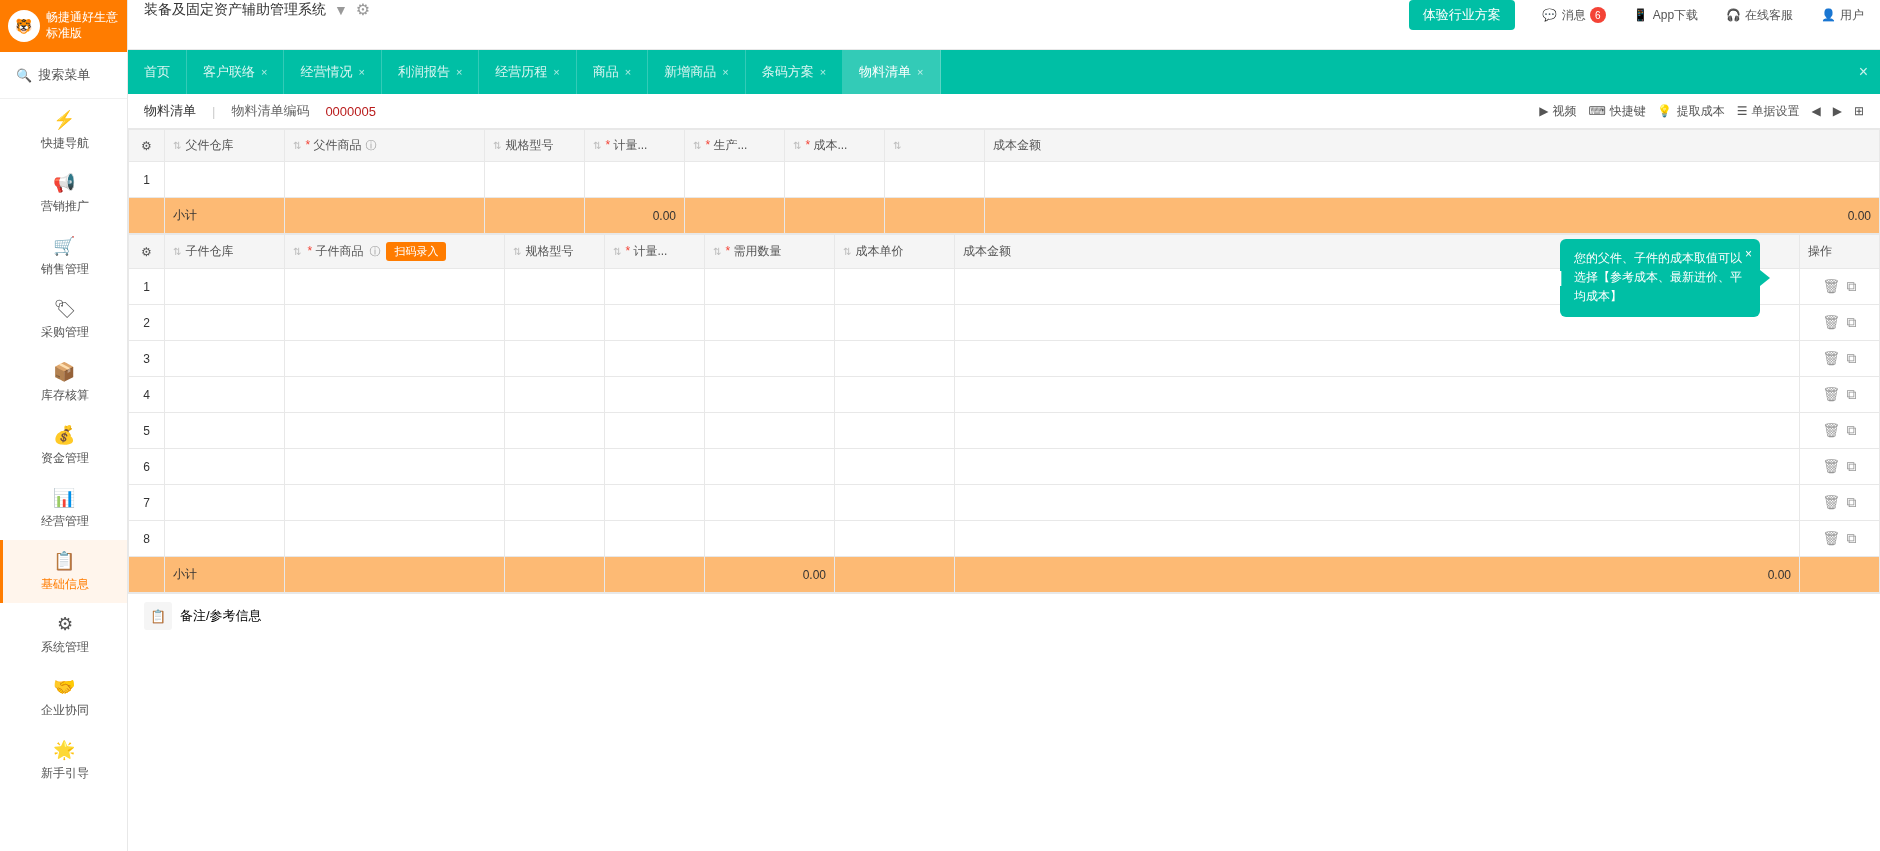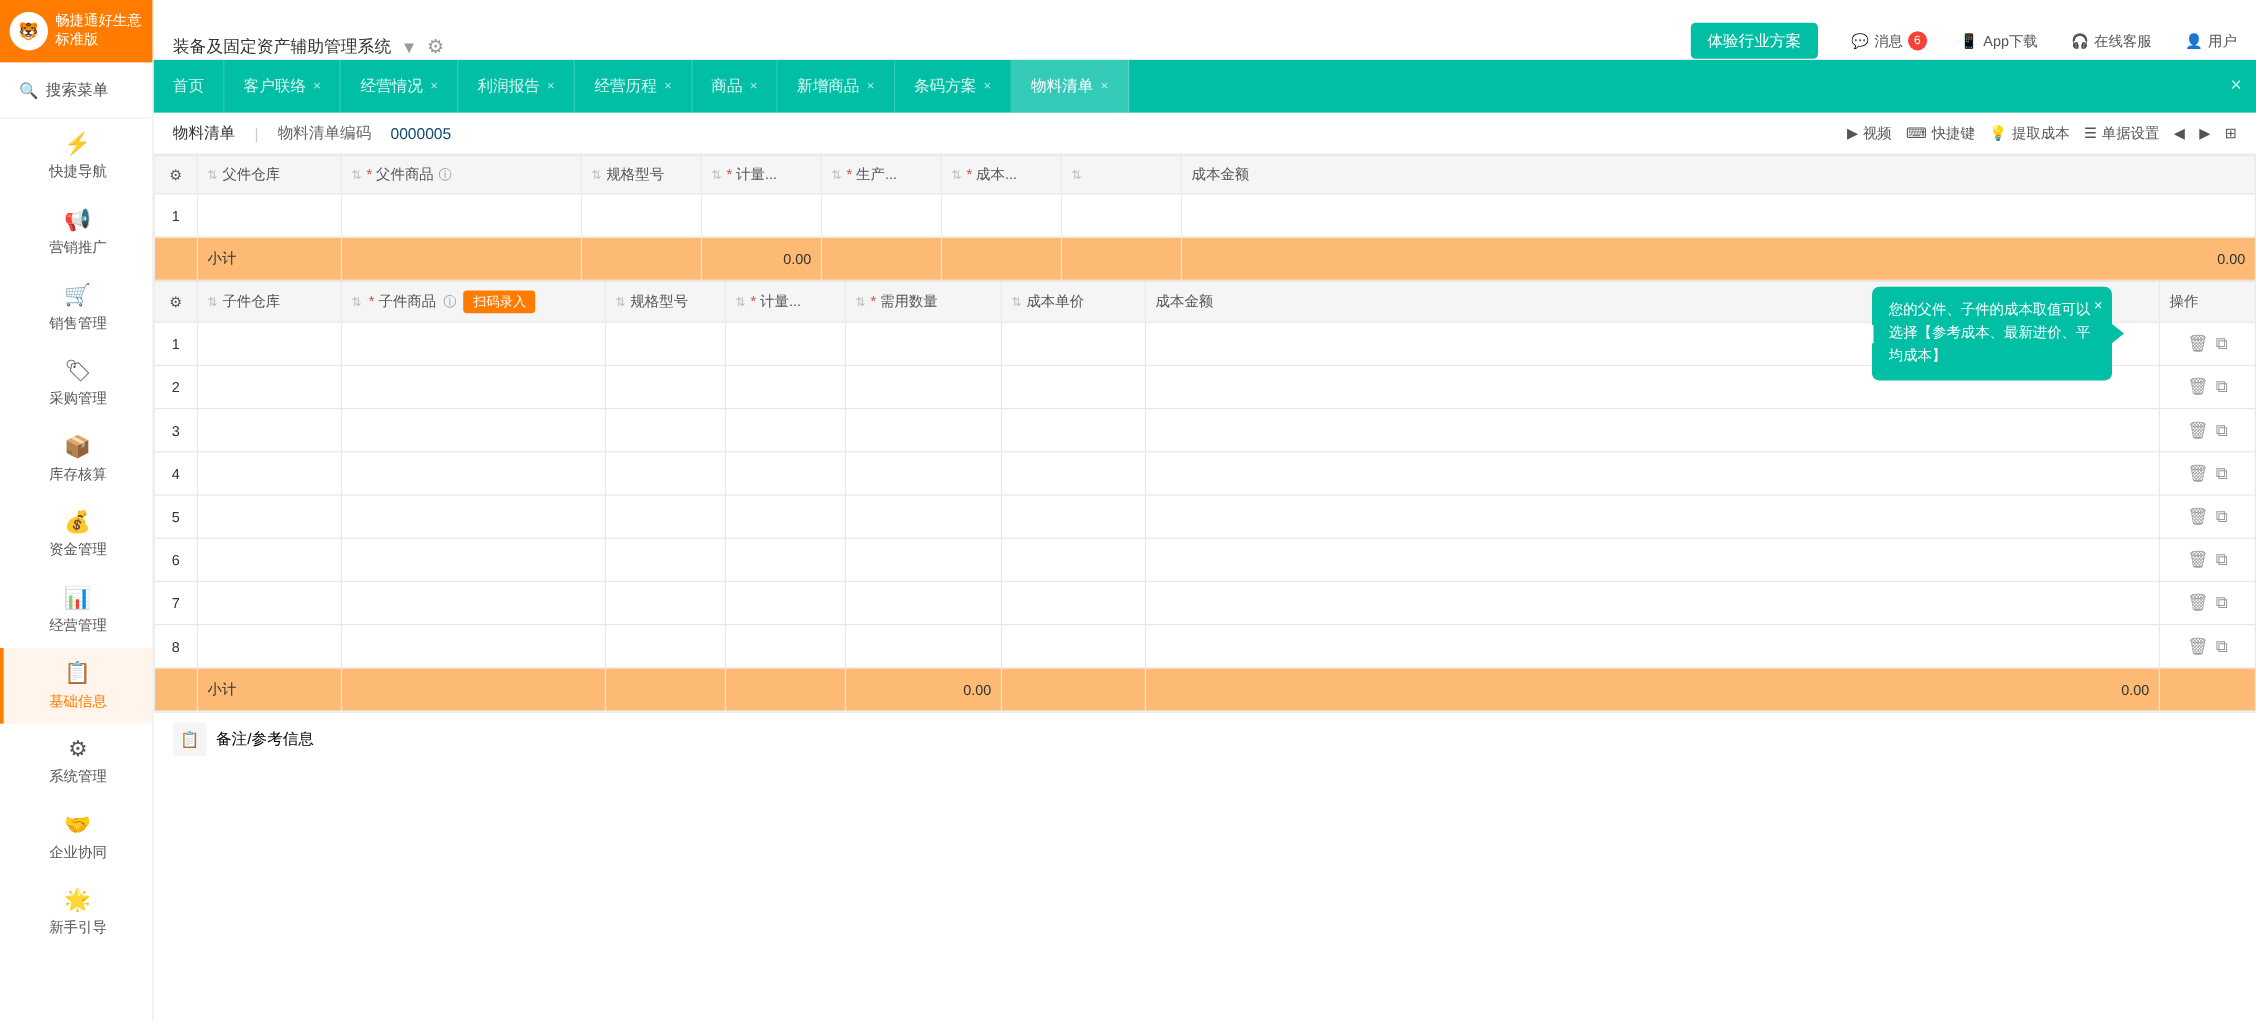--- a/index.html
+++ b/index.html
@@ -68,21 +68,21 @@
       flex-direction: column;
       overflow: hidden;
     }
 
     
     .top-header {
       background: #fff;
       border-bottom: 1px solid #e8e8e8;
       padding: 0 16px;
       display: flex;
-      align-items: flex-end;
+      align-items: flex-start;
       justify-content: space-between;
       height: 50px;
       flex-shrink: 0;
     }
     .system-title {
       font-size: 14px;
       color: #333;
       display: flex;
       align-items: center;
       gap: 8px;
@@ -168,21 +168,21 @@
       display: flex;
       align-items: center;
       gap: 16px;
     }
     .breadcrumb-item {
       font-size: 13px;
       color: #666;
       cursor: pointer;
     }
     .breadcrumb-item.active { color: #333; font-weight: 500; }
-    .breadcrumb-code { color: #0c4a6e; font-size: 13px; }
+    .breadcrumb-code { color: #b91c1c; font-size: 13px; }
     .toolbar-right {
       margin-left: auto;
       display: flex;
       align-items: center;
       gap: 12px;
       font-size: 12px;
       color: #555;
     }
     .toolbar-btn {
       display: flex; align-items: center; gap: 4px;

